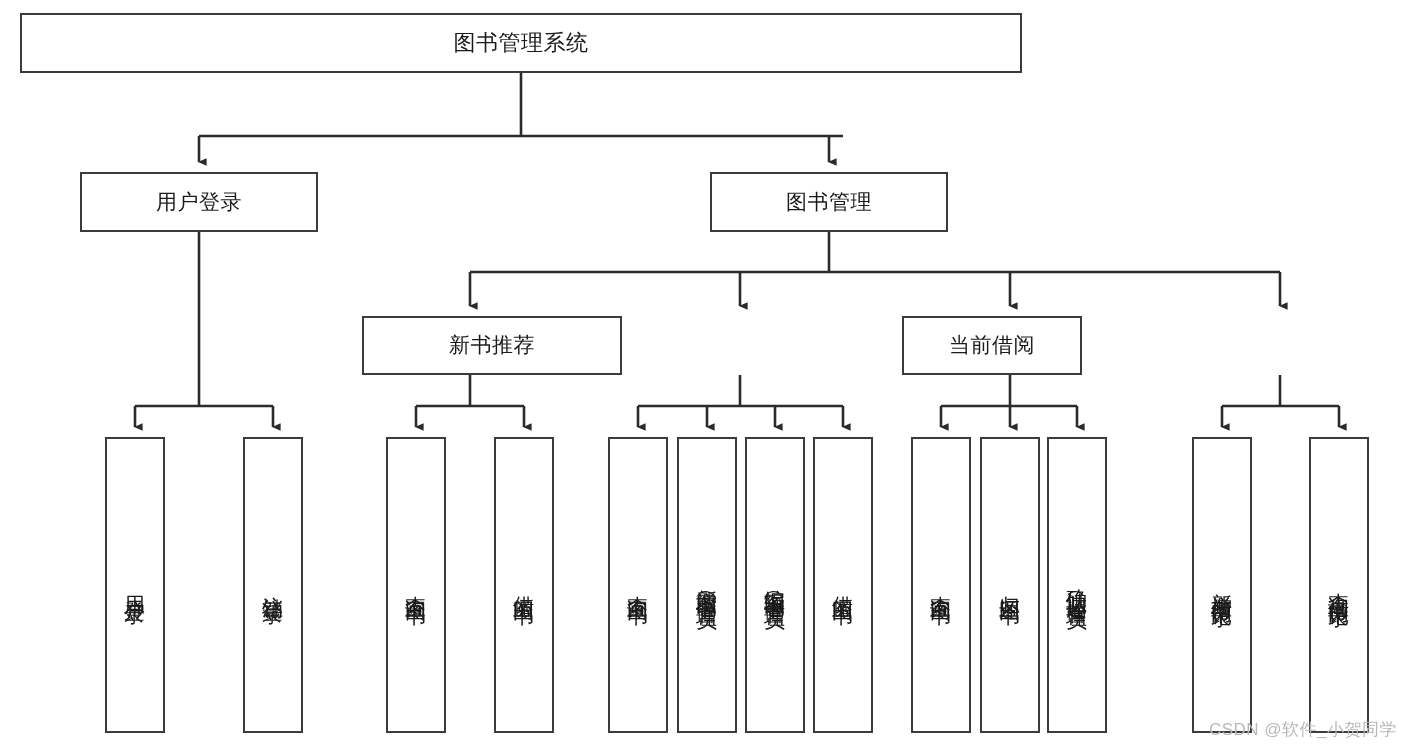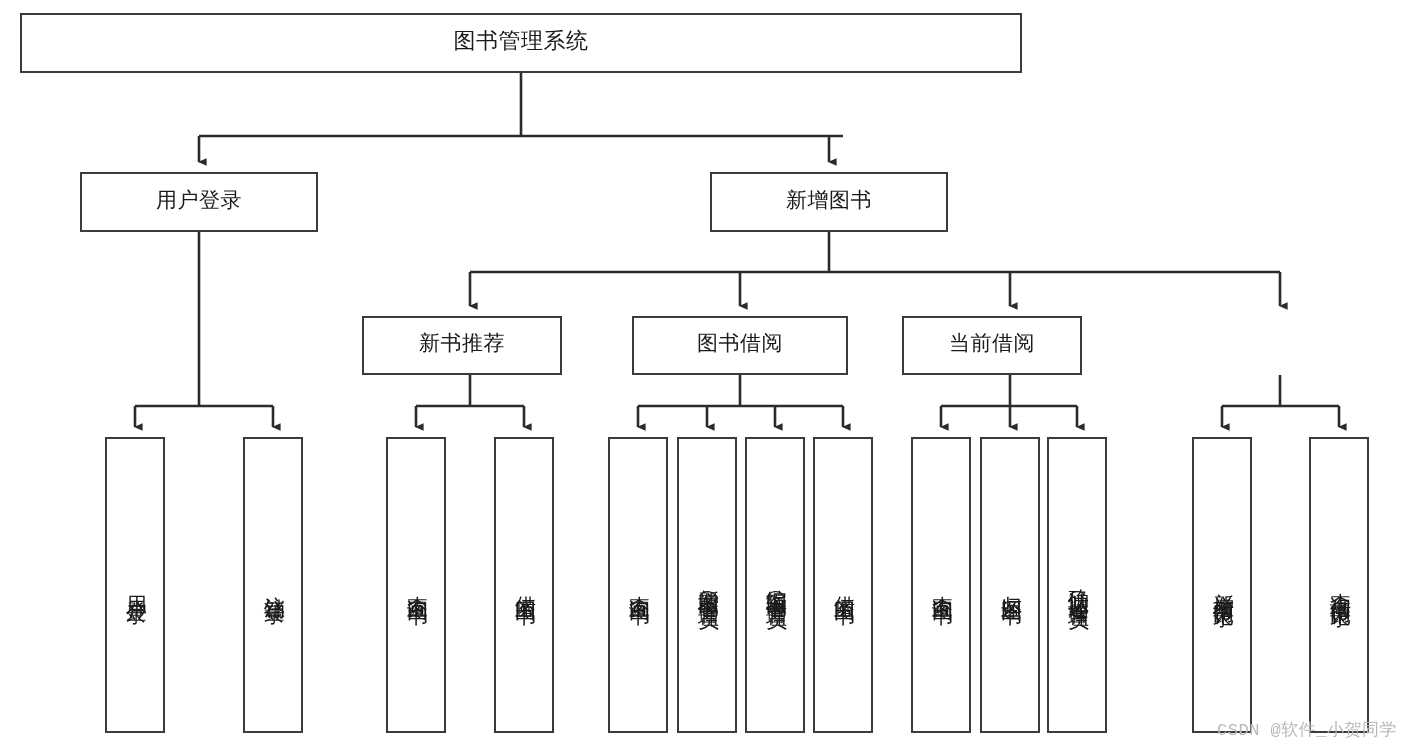--- a/index.html
+++ b/index.html
@@ -33,21 +33,20 @@
     display: flex;
     align-items: center;
     justify-content: center;
     color: #1a1a1a;
   }
   .node .lbl {
     display: block;
     text-align: center;
     line-height: 1.25;
     white-space: pre;
-    font-family: Liberation Mono, monospace;
   }
   .node.horiz .lbl {
     font-size: 21px;
     letter-spacing: 0.5px;
   }
   .node.root .lbl {
     font-size: 22px;
   }
   .node.vert {
     align-items: center;
@@ -62,21 +61,20 @@
   }
   #watermark {
     position: absolute;
     right: 8px;
     bottom: 6px;
     font-size: 17px;
     color: #b8b8b8;
     letter-spacing: 0.5px;
     white-space: nowrap;
     user-select: none;
-    font-family: Liberation Mono, monospace;
   }
 </style>
 </head>
 <body>
 
 <div id="canvas">
 
   <svg id="edges" viewBox="0 0 1405 747" width="1405" height="747">
     <defs>
       <marker id="arrow" markerWidth="9" markerHeight="9" refX="4.4" refY="7.6" orient="auto" markerUnits="userSpaceOnUse">
@@ -129,30 +127,27 @@
 
   <div class="node root horiz" style="left:20px; top:13px; width:1002px; height:60px;">
     <span class="lbl">图书管理系统</span>
   </div>
 
   <div class="node horiz" style="left:80px; top:172px; width:238px; height:60px;">
     <span class="lbl">用户登录</span>
   </div>
 
   <div class="node horiz" style="left:710px; top:172px; width:238px; height:60px;">
-    <span class="lbl">新增图书</span>
-  </div>
-
-  <div class="node horiz" style="left:362px; top:316px; width:200px; height:59px;">
+    <span class="lbl">图书管理</span>
+  </div>
+
+  <div class="node horiz" style="left:362px; top:316px; width:260px; height:59px;">
     <span class="lbl">新书推荐</span>
   </div>
 
-  <div class="node horiz" style="left:632px; top:316px; width:216px; height:59px;">
-    <span class="lbl">图书借阅</span>
-  </div>
 
   <div class="node horiz" style="left:902px; top:316px; width:180px; height:59px;">
     <span class="lbl">当前借阅</span>
   </div>
 
 
   <div class="node vert" style="left:105px; top:437px; width:60px; height:296px;">
     <span class="lbl">用户登录</span>
   </div>
 

